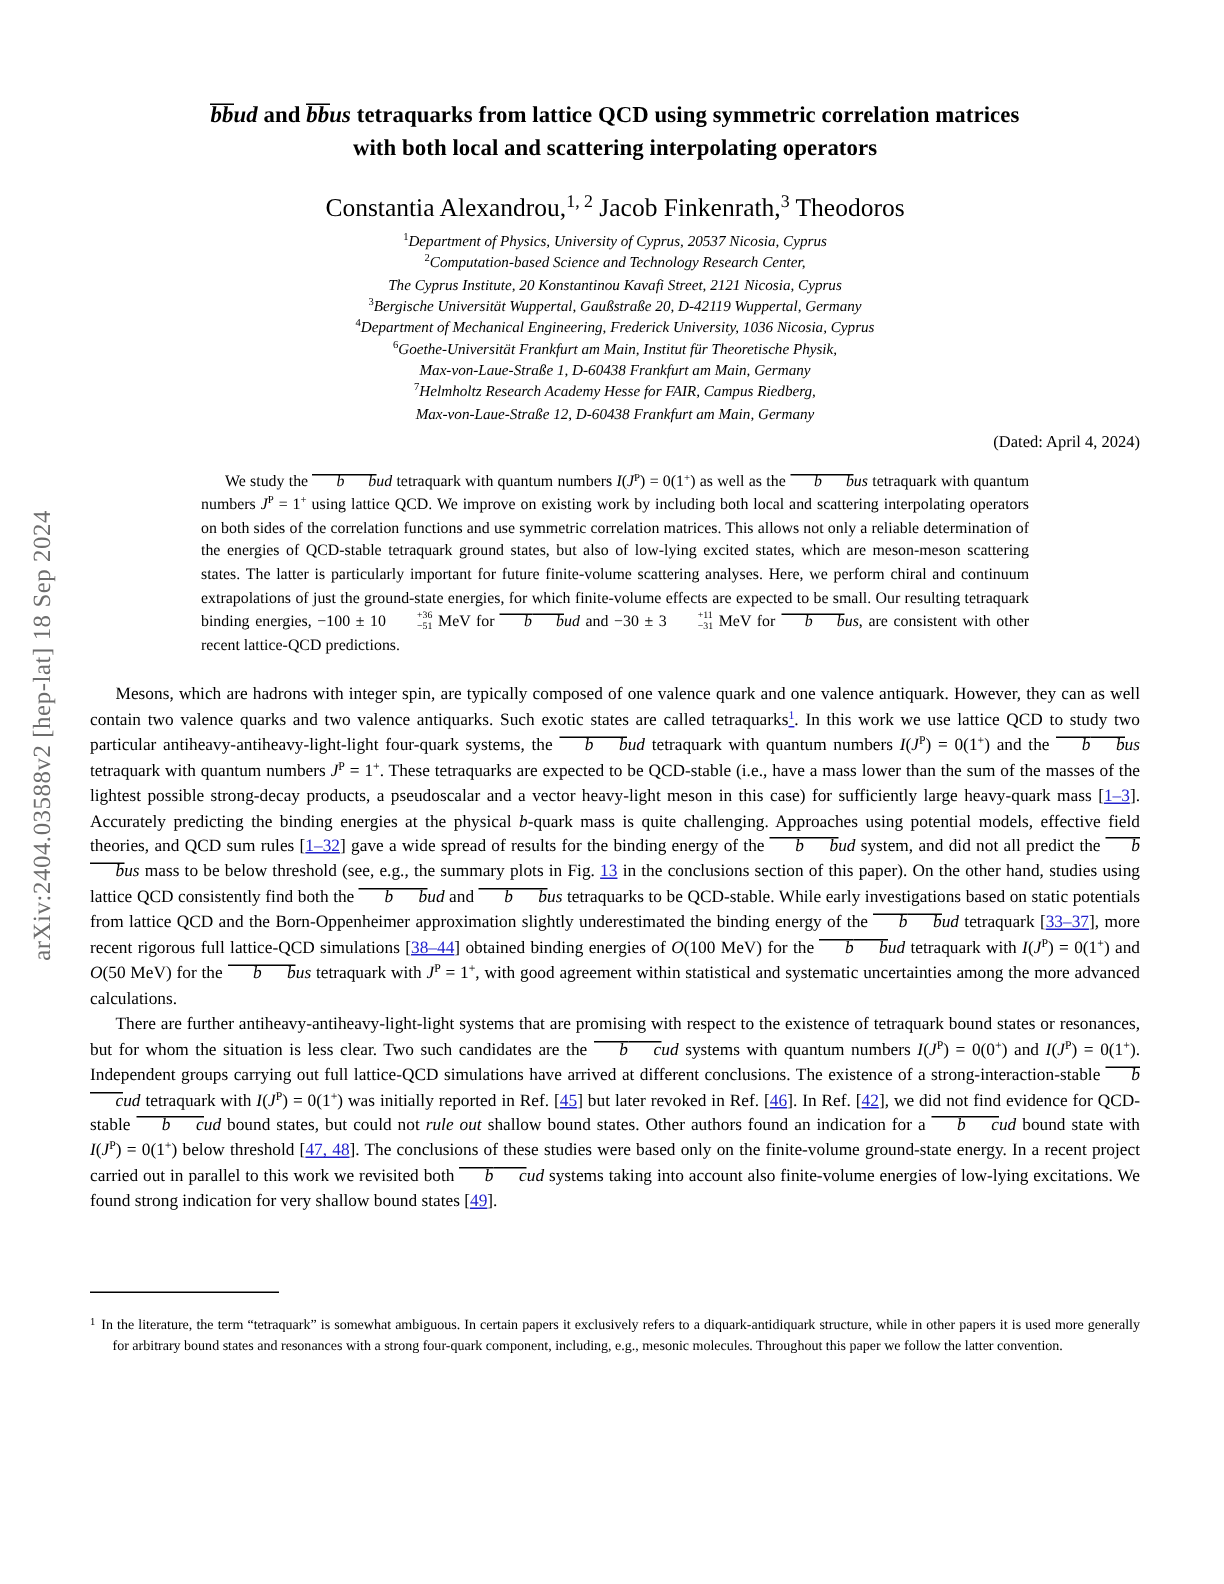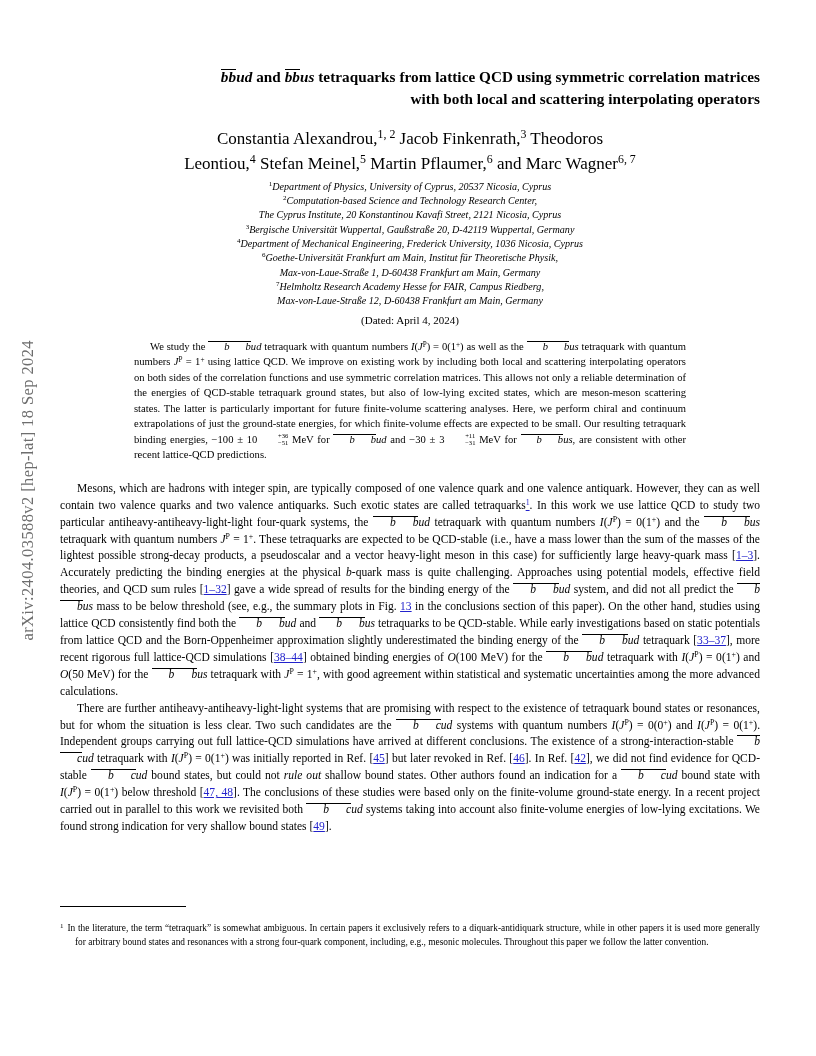--- a/index.html
+++ b/index.html
@@ -40,21 +40,21 @@
 
   
   #title {
     text-align: center;
     font-size: 15.2px;
     font-weight: bold;
     line-height: 1.42;
     margin: 14px 0 0 0;
     letter-spacing: 0.05px;
   }
-  #title .ln { display: block; text-align: right; }
+  #title .ln { display: block; }
 
   
   #authors {
     text-align: center;
     font-size: 17px;
     line-height: 1.46;
     margin-top: 18px;
   }
   #authors .ln { display: block; }
 
@@ -62,21 +62,21 @@
   #affiliations {
     text-align: center;
     font-size: 10.1px;
     font-style: italic;
     line-height: 1.42;
     margin-top: 3px;
   }
   #affiliations .aff { display: block; }
 
   #dated {
-    text-align: center;
+    text-align: right;
     font-size: 11px;
     margin-top: 5px;
   }
 
   
   #abstract {
     margin: 13px auto 0 auto;
     width: 552px;
     font-size: 10.6px;
     line-height: 1.465;
@@ -102,21 +102,21 @@
     line-height: 1.465;
     text-align: justify;
     text-align-last: left;
   }
   #body p { margin: 0; text-indent: 17px; }
 
   
   #footnote-area {
     position: absolute;
     left: 60px;
-    top: 906px;
+    top: 861px;
     width: 700px;
   }
   #footnote-rule {
     width: 126px;
     height: 0;
     border-top: 1.1px solid #000;
     margin-bottom: 14px;
   }
   #footnote-text {
     font-size: 9.35px;
@@ -161,21 +161,20 @@
 
 <div id="page">
 
   <div id="title">
     <span class="ln"><span class="ovb">b</span><span class="ovb">b</span><span class="mi">ud</span> and <span class="ovb">b</span><span class="ovb">b</span><span class="mi">us</span> tetraquarks from lattice QCD using symmetric correlation matrices</span>
     <span class="ln">with both local and scattering interpolating operators</span>
   </div>
 
   <div id="authors">
     <span class="ln">Constantia Alexandrou,<span class="aff-mark">1, 2</span> Jacob Finkenrath,<span class="aff-mark">3</span> Theodoros</span>
-    <span class="ln">Leontiou,<span class="aff-mark">4</span> Stefan Meinel,<span class="aff-mark">5</span> Martin Pflaumer,<span class="aff-mark">6</span> and Marc Wagner<span class="aff-mark">6, 7</span></span>
   </div>
 
   <div id="affiliations">
     <span class="aff"><span class="aff-mark">1</span>Department of Physics, University of Cyprus, 20537 Nicosia, Cyprus</span>
     <span class="aff"><span class="aff-mark">2</span>Computation-based Science and Technology Research Center,</span>
     <span class="aff">The Cyprus Institute, 20 Konstantinou Kavafi Street, 2121 Nicosia, Cyprus</span>
     <span class="aff"><span class="aff-mark">3</span>Bergische Universität Wuppertal, Gaußstraße 20, D-42119 Wuppertal, Germany</span>
     <span class="aff"><span class="aff-mark">4</span>Department of Mechanical Engineering, Frederick University, 1036 Nicosia, Cyprus</span>
     <span class="aff"><span class="aff-mark">6</span>Goethe-Universität Frankfurt am Main, Institut für Theoretische Physik,</span>
     <span class="aff">Max-von-Laue-Straße 1, D-60438 Frankfurt am Main, Germany</span>

